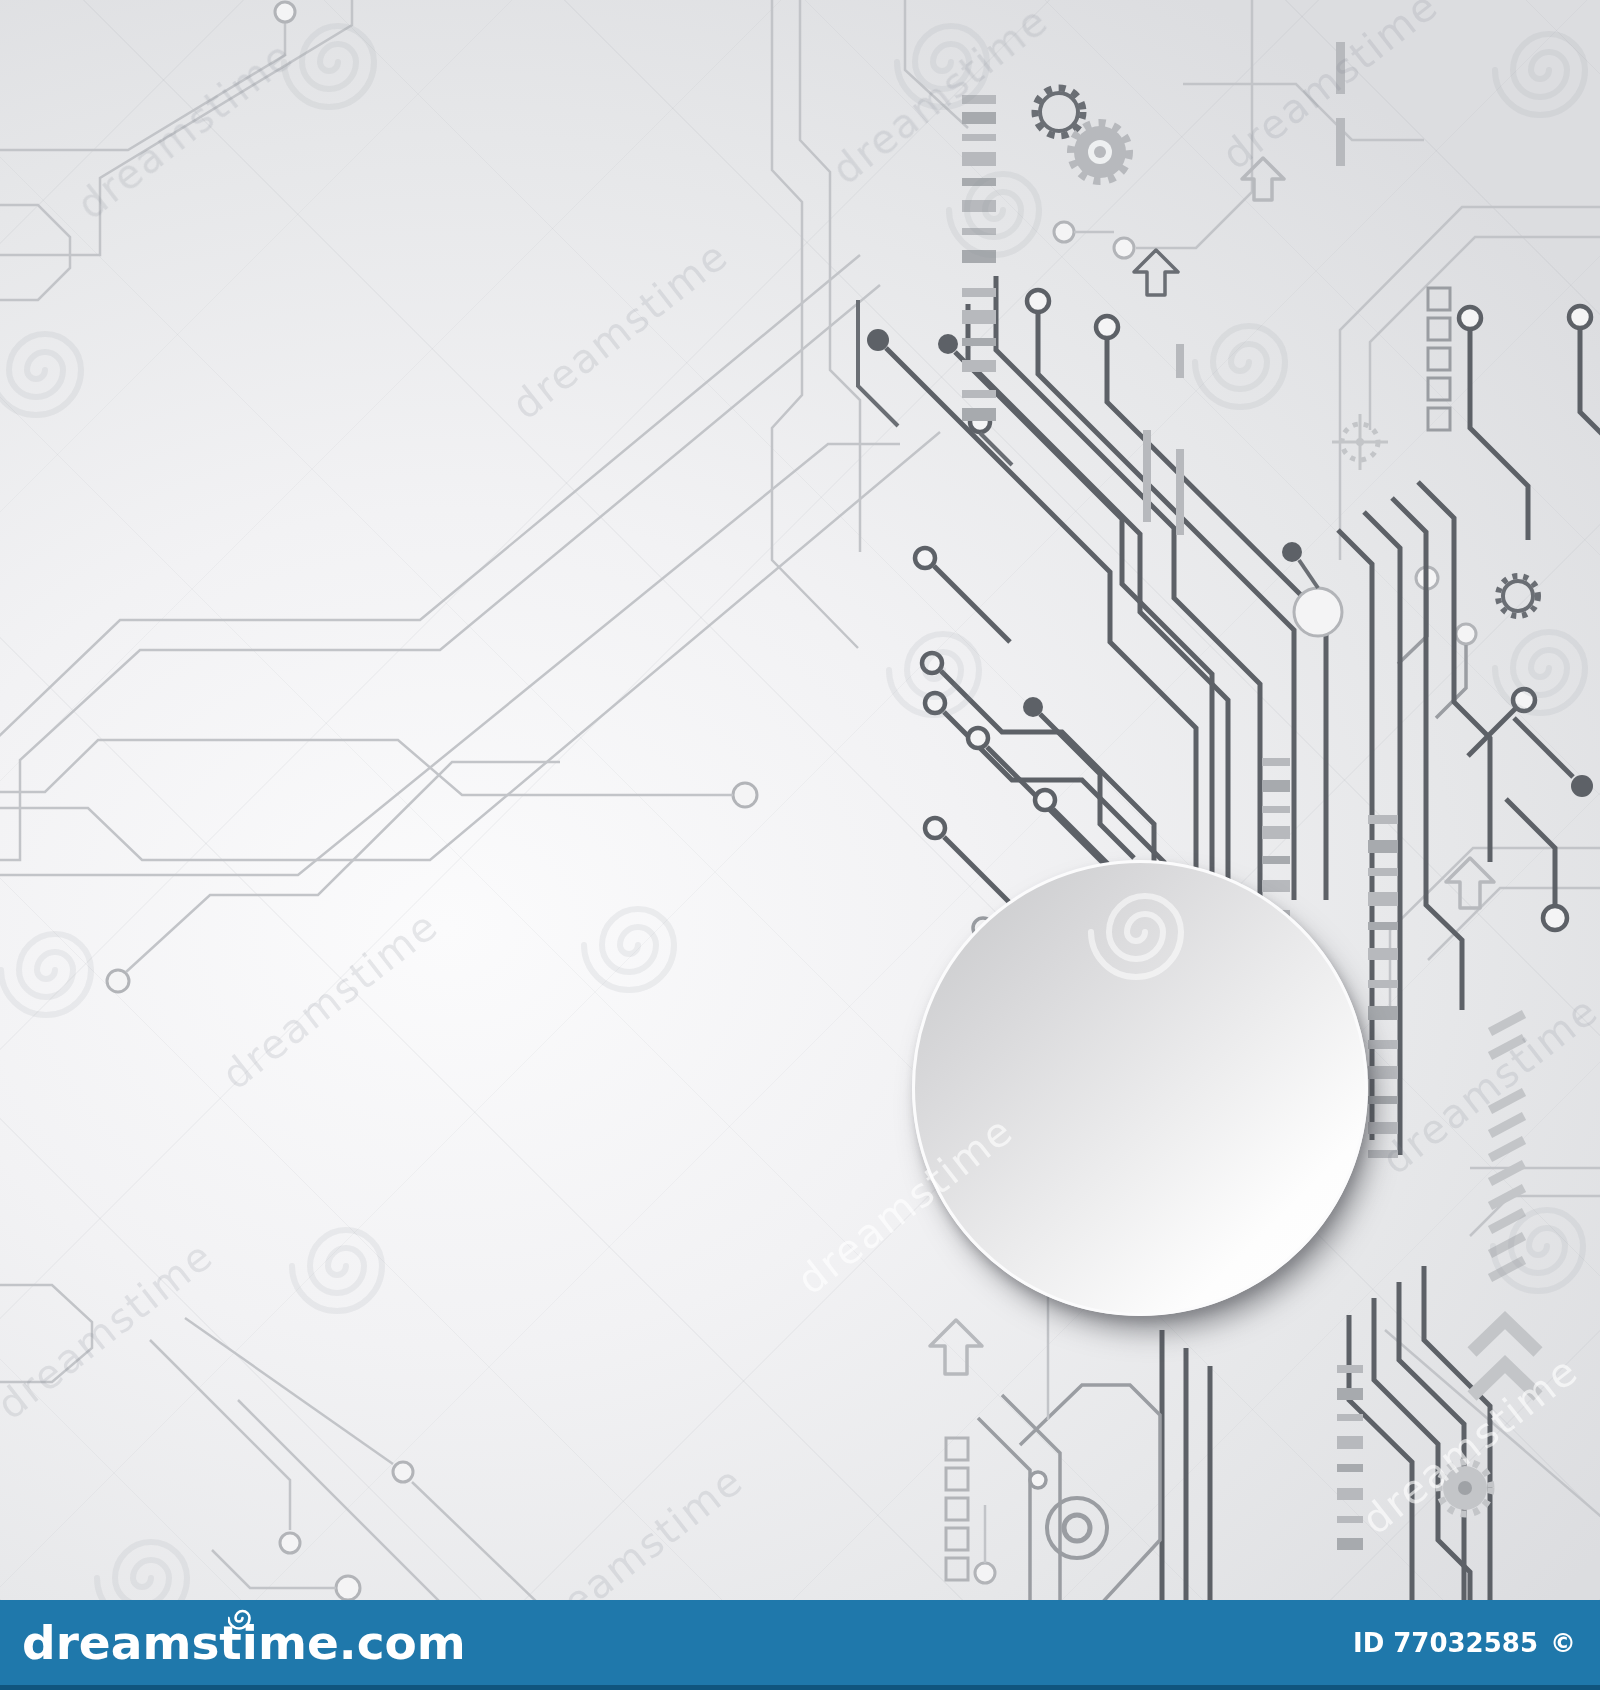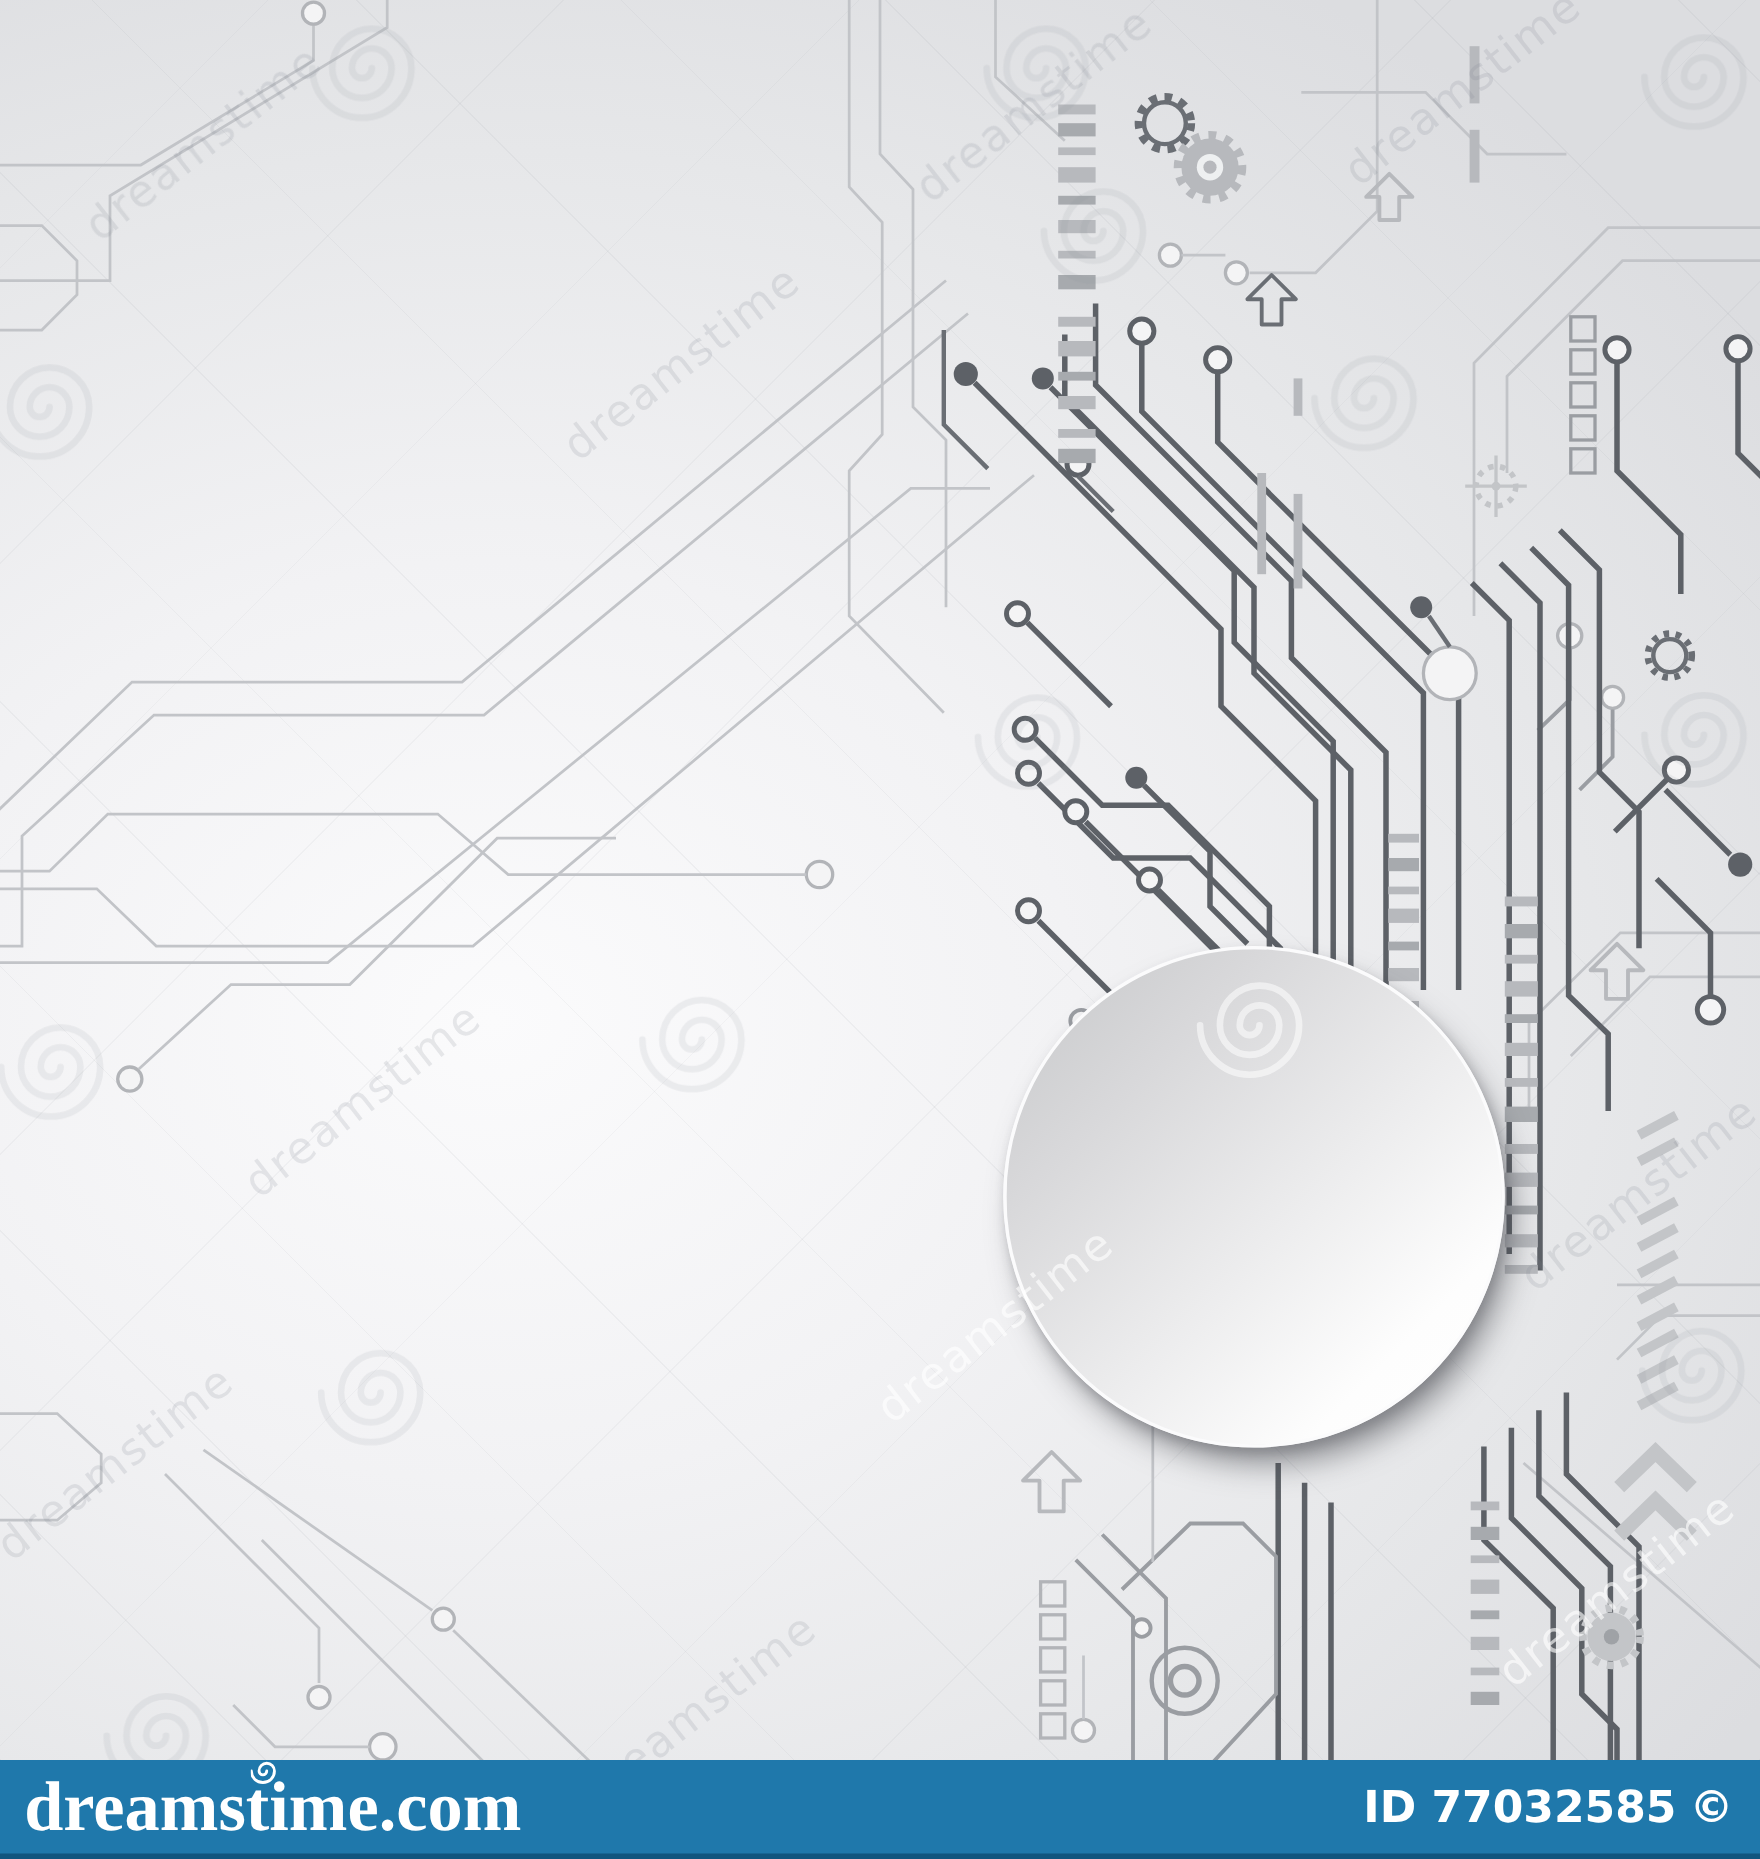--- a/index.html
+++ b/index.html
@@ -40,23 +40,23 @@
   
   .wm-text{position:absolute;font-size:40px;letter-spacing:2px;font-weight:400;
        transform:translate(-50%,-50%) rotate(-38deg);white-space:nowrap;pointer-events:none;}
   .wm-gray{color:rgba(125,131,140,0.17);}
   .wm-white{color:rgba(255,255,255,0.62);}
   svg.wm-spirals{position:absolute;left:0;top:0;pointer-events:none;}
   
   .bottom-bar{position:absolute;left:0;top:1600px;width:1600px;height:90px;background:#1f78ab;
        border-bottom:5px solid #10557e;box-sizing:border-box;display:flex;align-items:center;justify-content:space-between;}
   .logo-wrap{position:relative;margin-left:22px;display:flex;align-items:flex-end;}
-  .logo-text{color:#ffffff;font-size:64px;font-weight:bold;letter-spacing:0px;line-height:1;font-family:Liberation Serif, serif;}
+  .logo-text{color:#ffffff;font-size:47px;font-weight:bold;letter-spacing:0px;line-height:1;}
   .logo-spiral{position:absolute;left:206px;top:-14px;}
-  .credit{margin-right:24px;color:#ffffff;font-size:40px;font-weight:bold;display:flex;gap:12px;align-items:center;}
+  .credit{margin-right:24px;color:#ffffff;font-size:26px;font-weight:bold;display:flex;gap:12px;align-items:center;}
 </style>
 </head>
 <body>
 
 <div class="stage">
 
   <div class="art">
     <div class="grid-overlay"></div>
 
     <svg class="circuit" width="1600" height="1600" viewBox="0 0 1600 1600">

